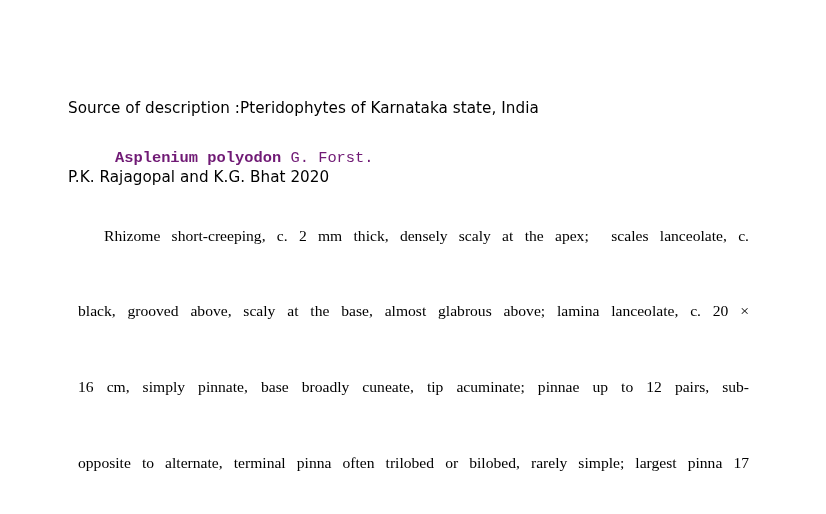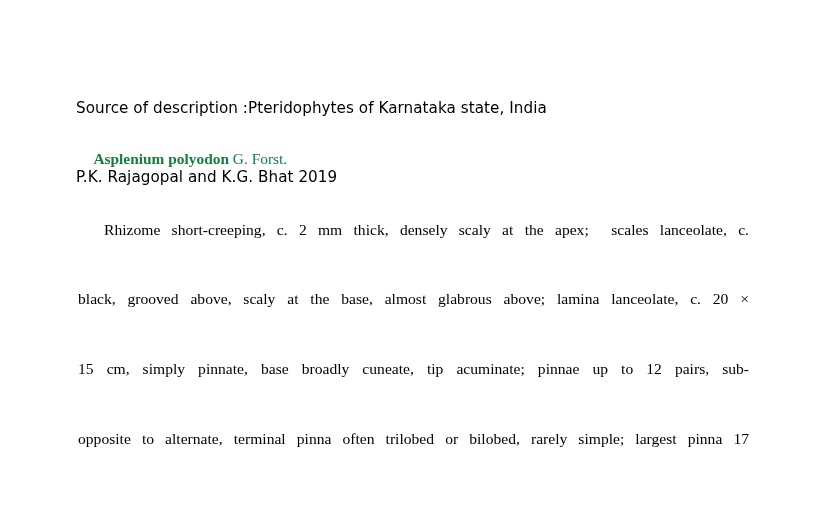--- a/index.html
+++ b/index.html
@@ -21,42 +21,42 @@
     left: 0;
     top: 0;
     width: 826px;
     height: 514px;
     background: #ffffff;
   }
 
   
   .source-header {
     position: absolute;
-    left: 76px;
+    left: 68px;
     top: 51px;
     font-family: "DejaVu Sans", sans-serif;
     font-size: 15.2px;
     line-height: 23px;
     color: #000000;
     letter-spacing: 0.05px;
     white-space: pre;
   }
   .source-header .src-line {
     display: block;
   }
 
   
   .species-heading {
     position: absolute;
     left: 78px;
     top: 130px;
-    font-family: Liberation Serif, serif;
+    font-family: Liberation Mono, monospace;
     font-size: 15.4px;
     line-height: 19px;
-    color: #15803d;
+    color: #701a75;
     white-space: pre;
   }
   .species-heading .sci-name {
     font-weight: bold;
     font-style: normal;
   }
   .species-heading .authority {
     font-weight: normal;
   }
 
@@ -73,44 +73,45 @@
     text-align: justify;
     text-align-last: left;
     white-space: pre-wrap;
     word-spacing: 0px;
   }
   .description-body .body-line {
     display: block;
     text-align: justify;
     text-align-last: justify;
     white-space: pre;
+    margin-top: 6px;
   }
   .description-body .indent {
     display: inline-block;
     width: 26px;
   }
 </style>
 </head>
 <body>
 
 <div class="page">
 
   <div class="source-header">
     <span class="src-line">Source of description :Pteridophytes of Karnataka state, India</span>
-    <span class="src-line">P.K. Rajagopal and K.G. Bhat 2019</span>
+    <span class="src-line">P.K. Rajagopal and K.G. Bhat 2020</span>
   </div>
 
   <div class="species-heading">
     <span class="sci-name">Asplenium polyodon</span><span class="authority"> G. Forst.</span>
   </div>
 
   <div class="description-body">
     <span class="body-line"><span class="indent"></span><span>Rhizome short-creeping, c. 2 mm thick, densely scaly at the apex;  scales lanceolate, c.</span></span>
     <span class="body-line">black, grooved above, scaly at the base, almost glabrous above; lamina lanceolate, c. 20 ×</span>
-    <span class="body-line">15 cm, simply pinnate, base broadly cuneate, tip acuminate; pinnae up to 12 pairs, sub-</span>
+    <span class="body-line">16 cm, simply pinnate, base broadly cuneate, tip acuminate; pinnae up to 12 pairs, sub-</span>
     <span class="body-line">opposite to alternate, terminal pinna often trilobed or bilobed, rarely simple; largest pinna 17</span>
     
     
     
     
     
     
     
   </div>
 

